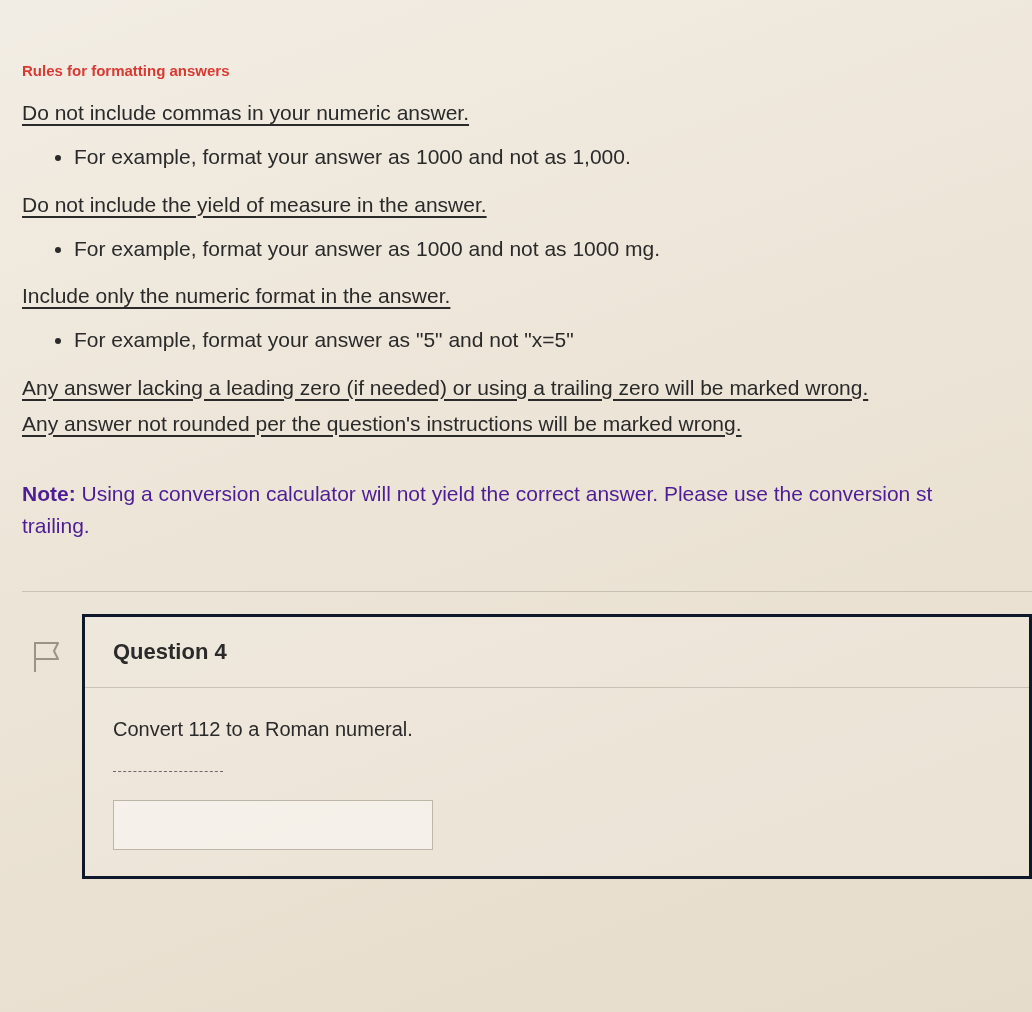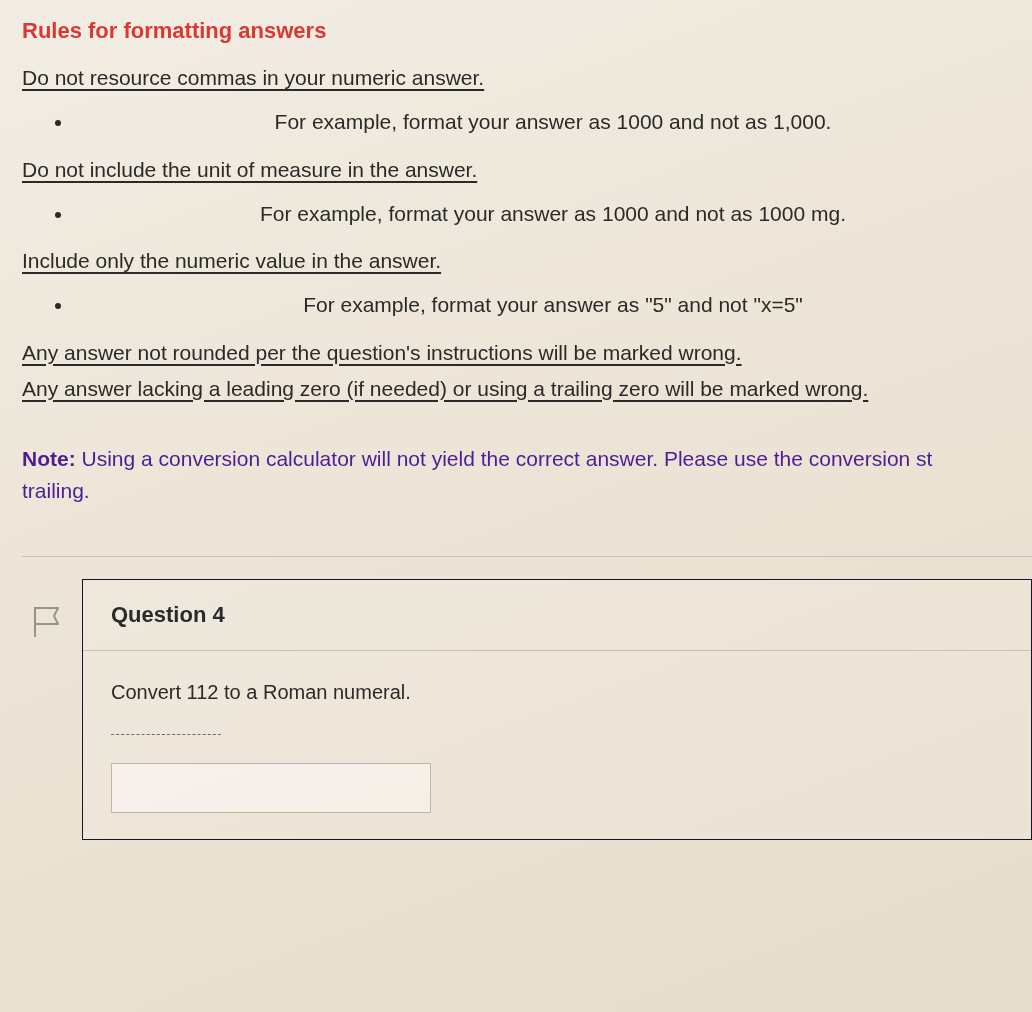--- a/index.html
+++ b/index.html
@@ -11,42 +11,42 @@
     color: #2b2b2b;
     overflow: hidden;
   }
   .page {
     padding: 18px 0 0 22px;
     width: 100%;
   }
   .rules-title {
     color: #d83a33;
     font-weight: 700;
-    font-size: 22px;
+    font-size: 15px;
     margin-bottom: 22px;
+    margin-top: 44px;
   }
   .rule {
     font-size: 21px;
     text-decoration: underline;
     text-underline-offset: 4px;
     margin-bottom: 16px;
     color: #2a2a2a;
   }
   .rule-long {
     font-size: 21px;
     text-decoration: underline;
     text-underline-offset: 4px;
     margin-bottom: 12px;
     color: #2a2a2a;
   }
   ul {
     list-style: disc;
     padding-left: 52px;
     margin-bottom: 20px;
-    text-align: center;
   }
   li {
     font-size: 21px;
     color: #2a2a2a;
     line-height: 1.5;
   }
   .note-block {
     margin-top: 42px;
     font-size: 21px;
     line-height: 1.55;
@@ -65,21 +65,21 @@
     gap: 20px;
     padding-left: 10px;
   }
   .flag-icon {
     width: 30px;
     height: 34px;
     flex: 0 0 30px;
     margin-top: 26px;
   }
   .question-card {
-    border: 1px solid #0f172a;
+    border: 3px solid #0f172a;
     background: rgba(255,255,255,0.15);
     flex: 1;
     min-height: 260px;
   }
   .question-header {
     border-bottom: 1px solid #c9c2b4;
     padding: 22px 28px;
     font-size: 22px;
     font-weight: 700;
     color: #2a2a2a;
@@ -108,37 +108,37 @@
     outline: none;
   }
 </style>
 </head>
 <body>
 
 <div class="page">
 
   <div class="rules-title">Rules for formatting answers</div>
 
-  <div class="rule">Do not resource commas in your numeric answer.</div>
+  <div class="rule">Do not include commas in your numeric answer.</div>
   <ul>
     <li>For example, format your answer as 1000 and not as 1,000.</li>
   </ul>
 
-  <div class="rule">Do not include the unit of measure in the answer.</div>
+  <div class="rule">Do not include the yield of measure in the answer.</div>
   <ul>
     <li>For example, format your answer as 1000 and not as 1000 mg.</li>
   </ul>
 
-  <div class="rule">Include only the numeric value in the answer.</div>
+  <div class="rule">Include only the numeric format in the answer.</div>
   <ul>
     <li>For example, format your answer as "5" and not "x=5"</li>
   </ul>
 
+  <div class="rule-long">Any answer lacking a leading zero (if needed) or using a trailing zero will be marked wrong.</div>
   <div class="rule-long">Any answer not rounded per the question's instructions will be marked wrong.</div>
-  <div class="rule-long">Any answer lacking a leading zero (if needed) or using a trailing zero will be marked wrong.</div>
 
   <div class="note-block">
     <span class="note-label">Note:</span><span> Using a conversion calculator will not yield the correct answer. Please use the conversion st</span><br>
     <span>trailing.</span>
   </div>
 
   <hr class="hr">
 
   <div class="question-wrap">
     <div class="flag-icon">

